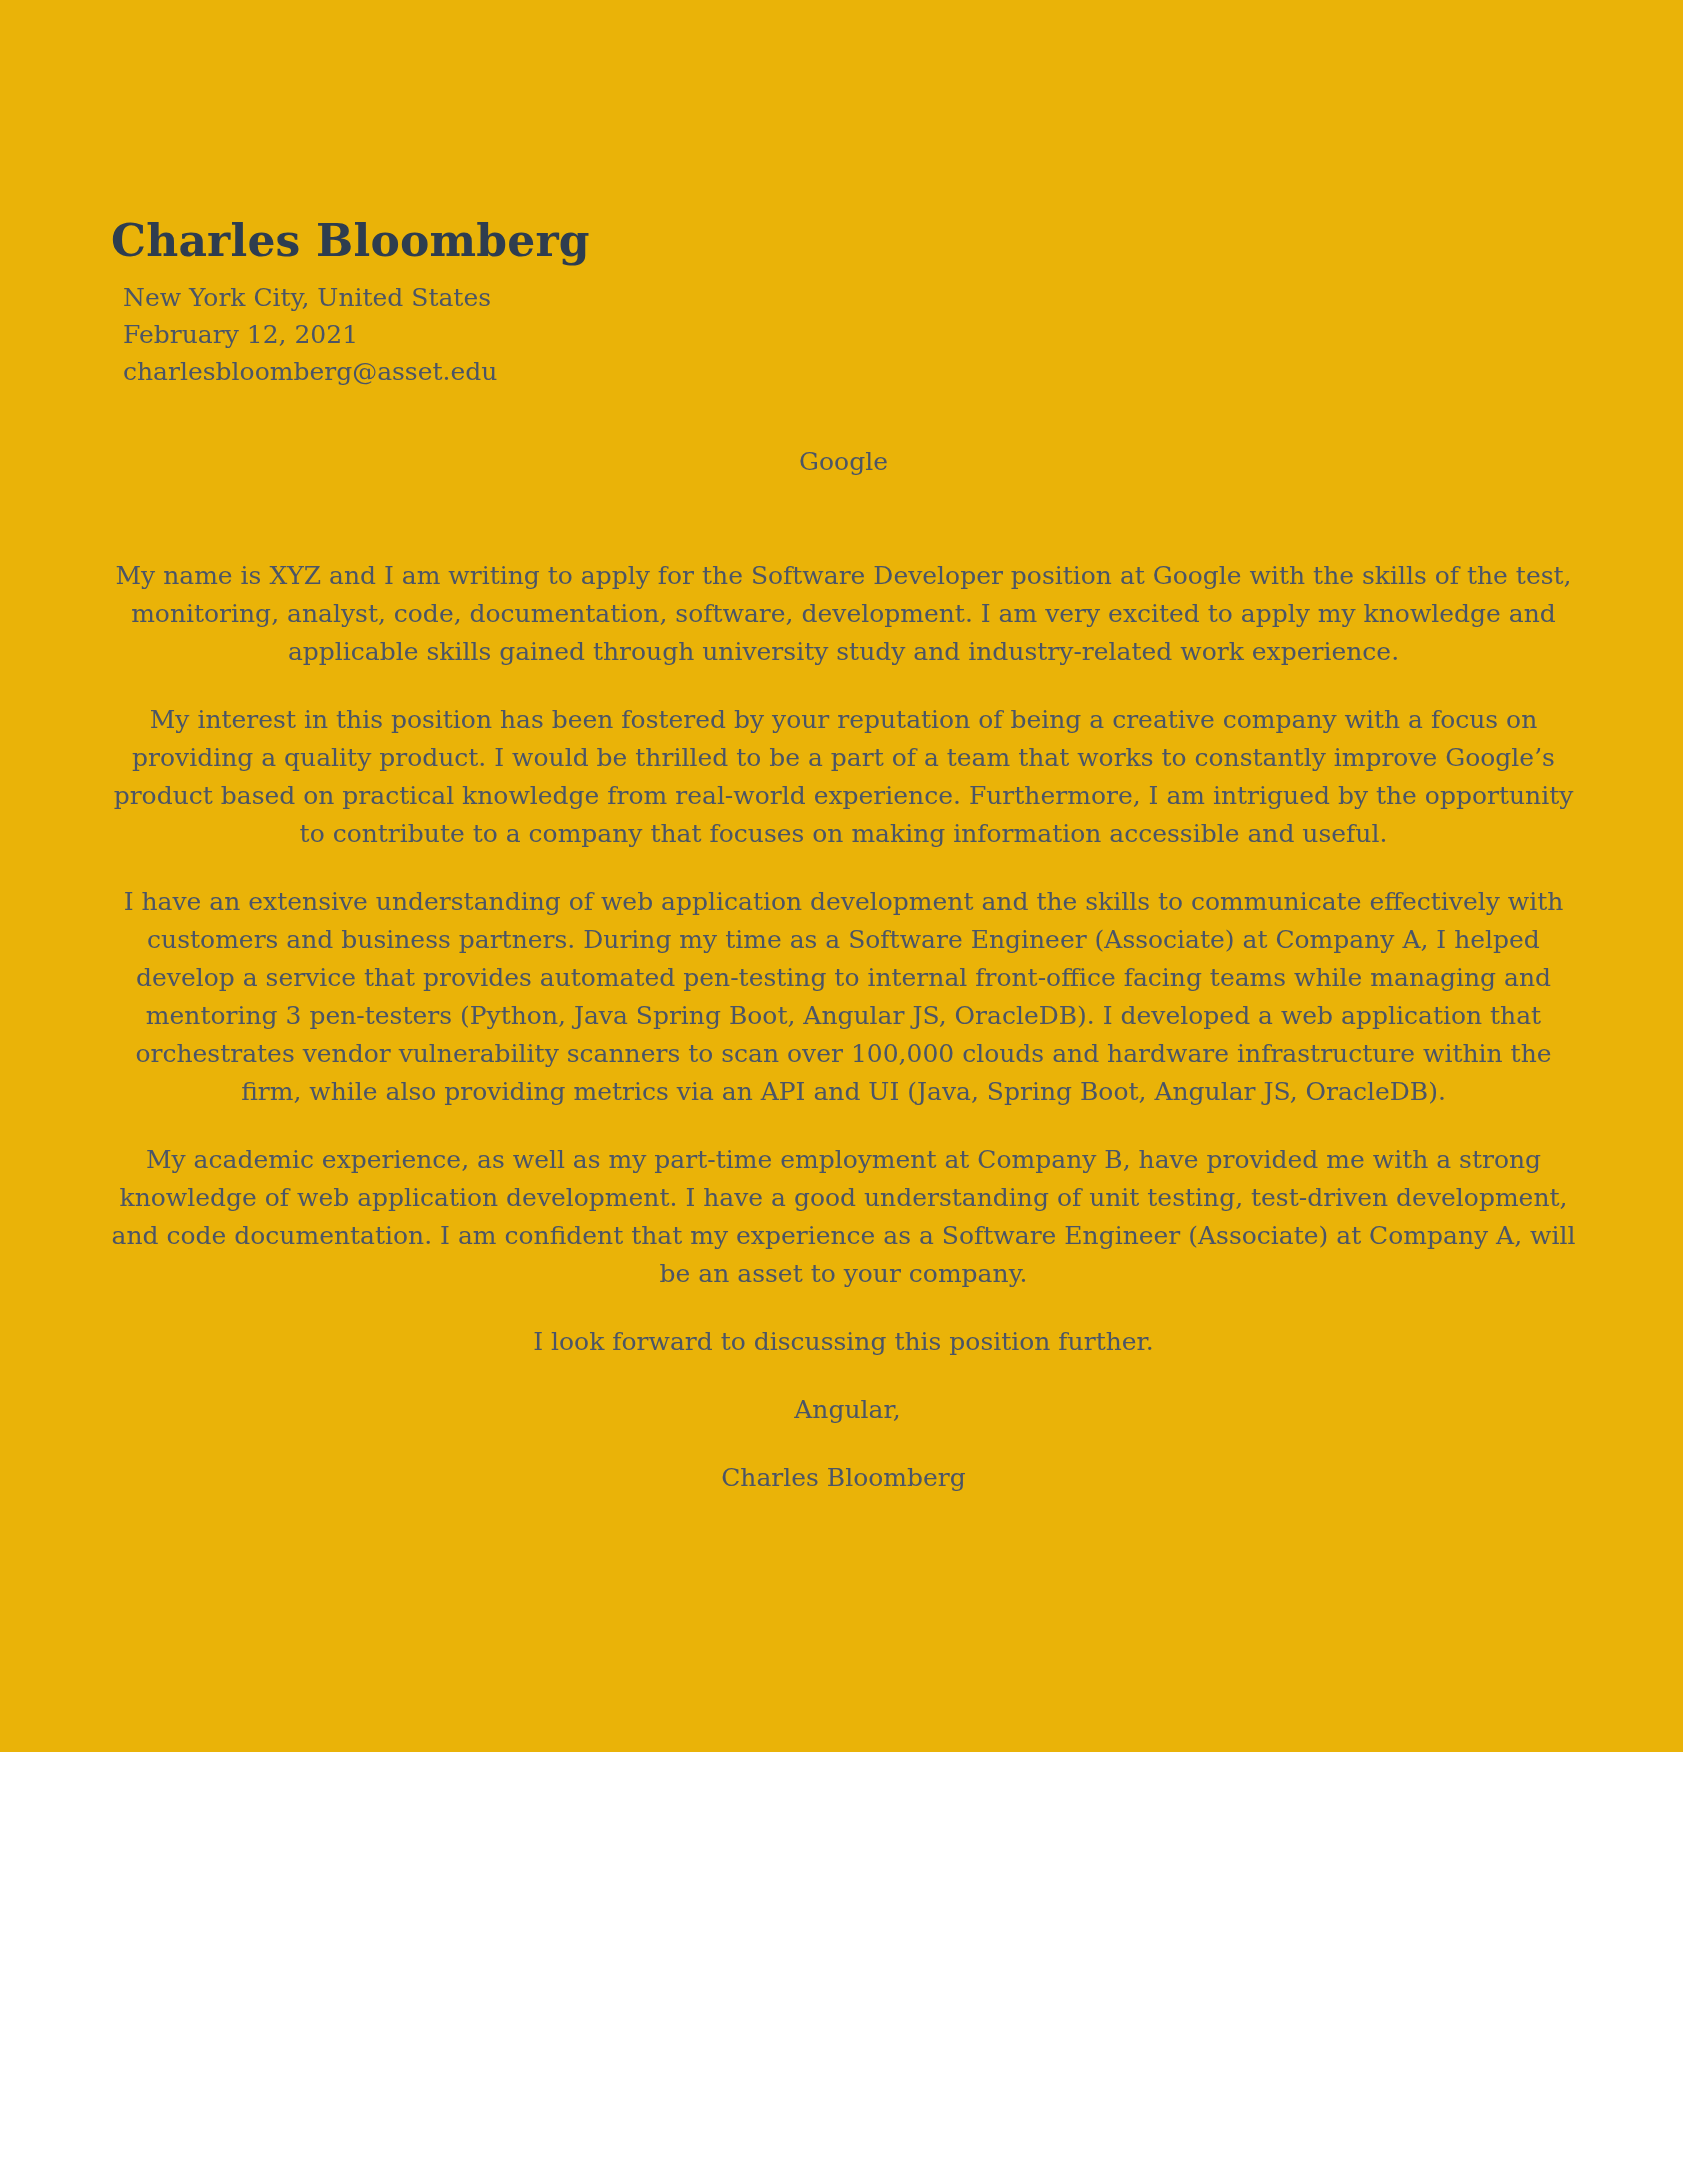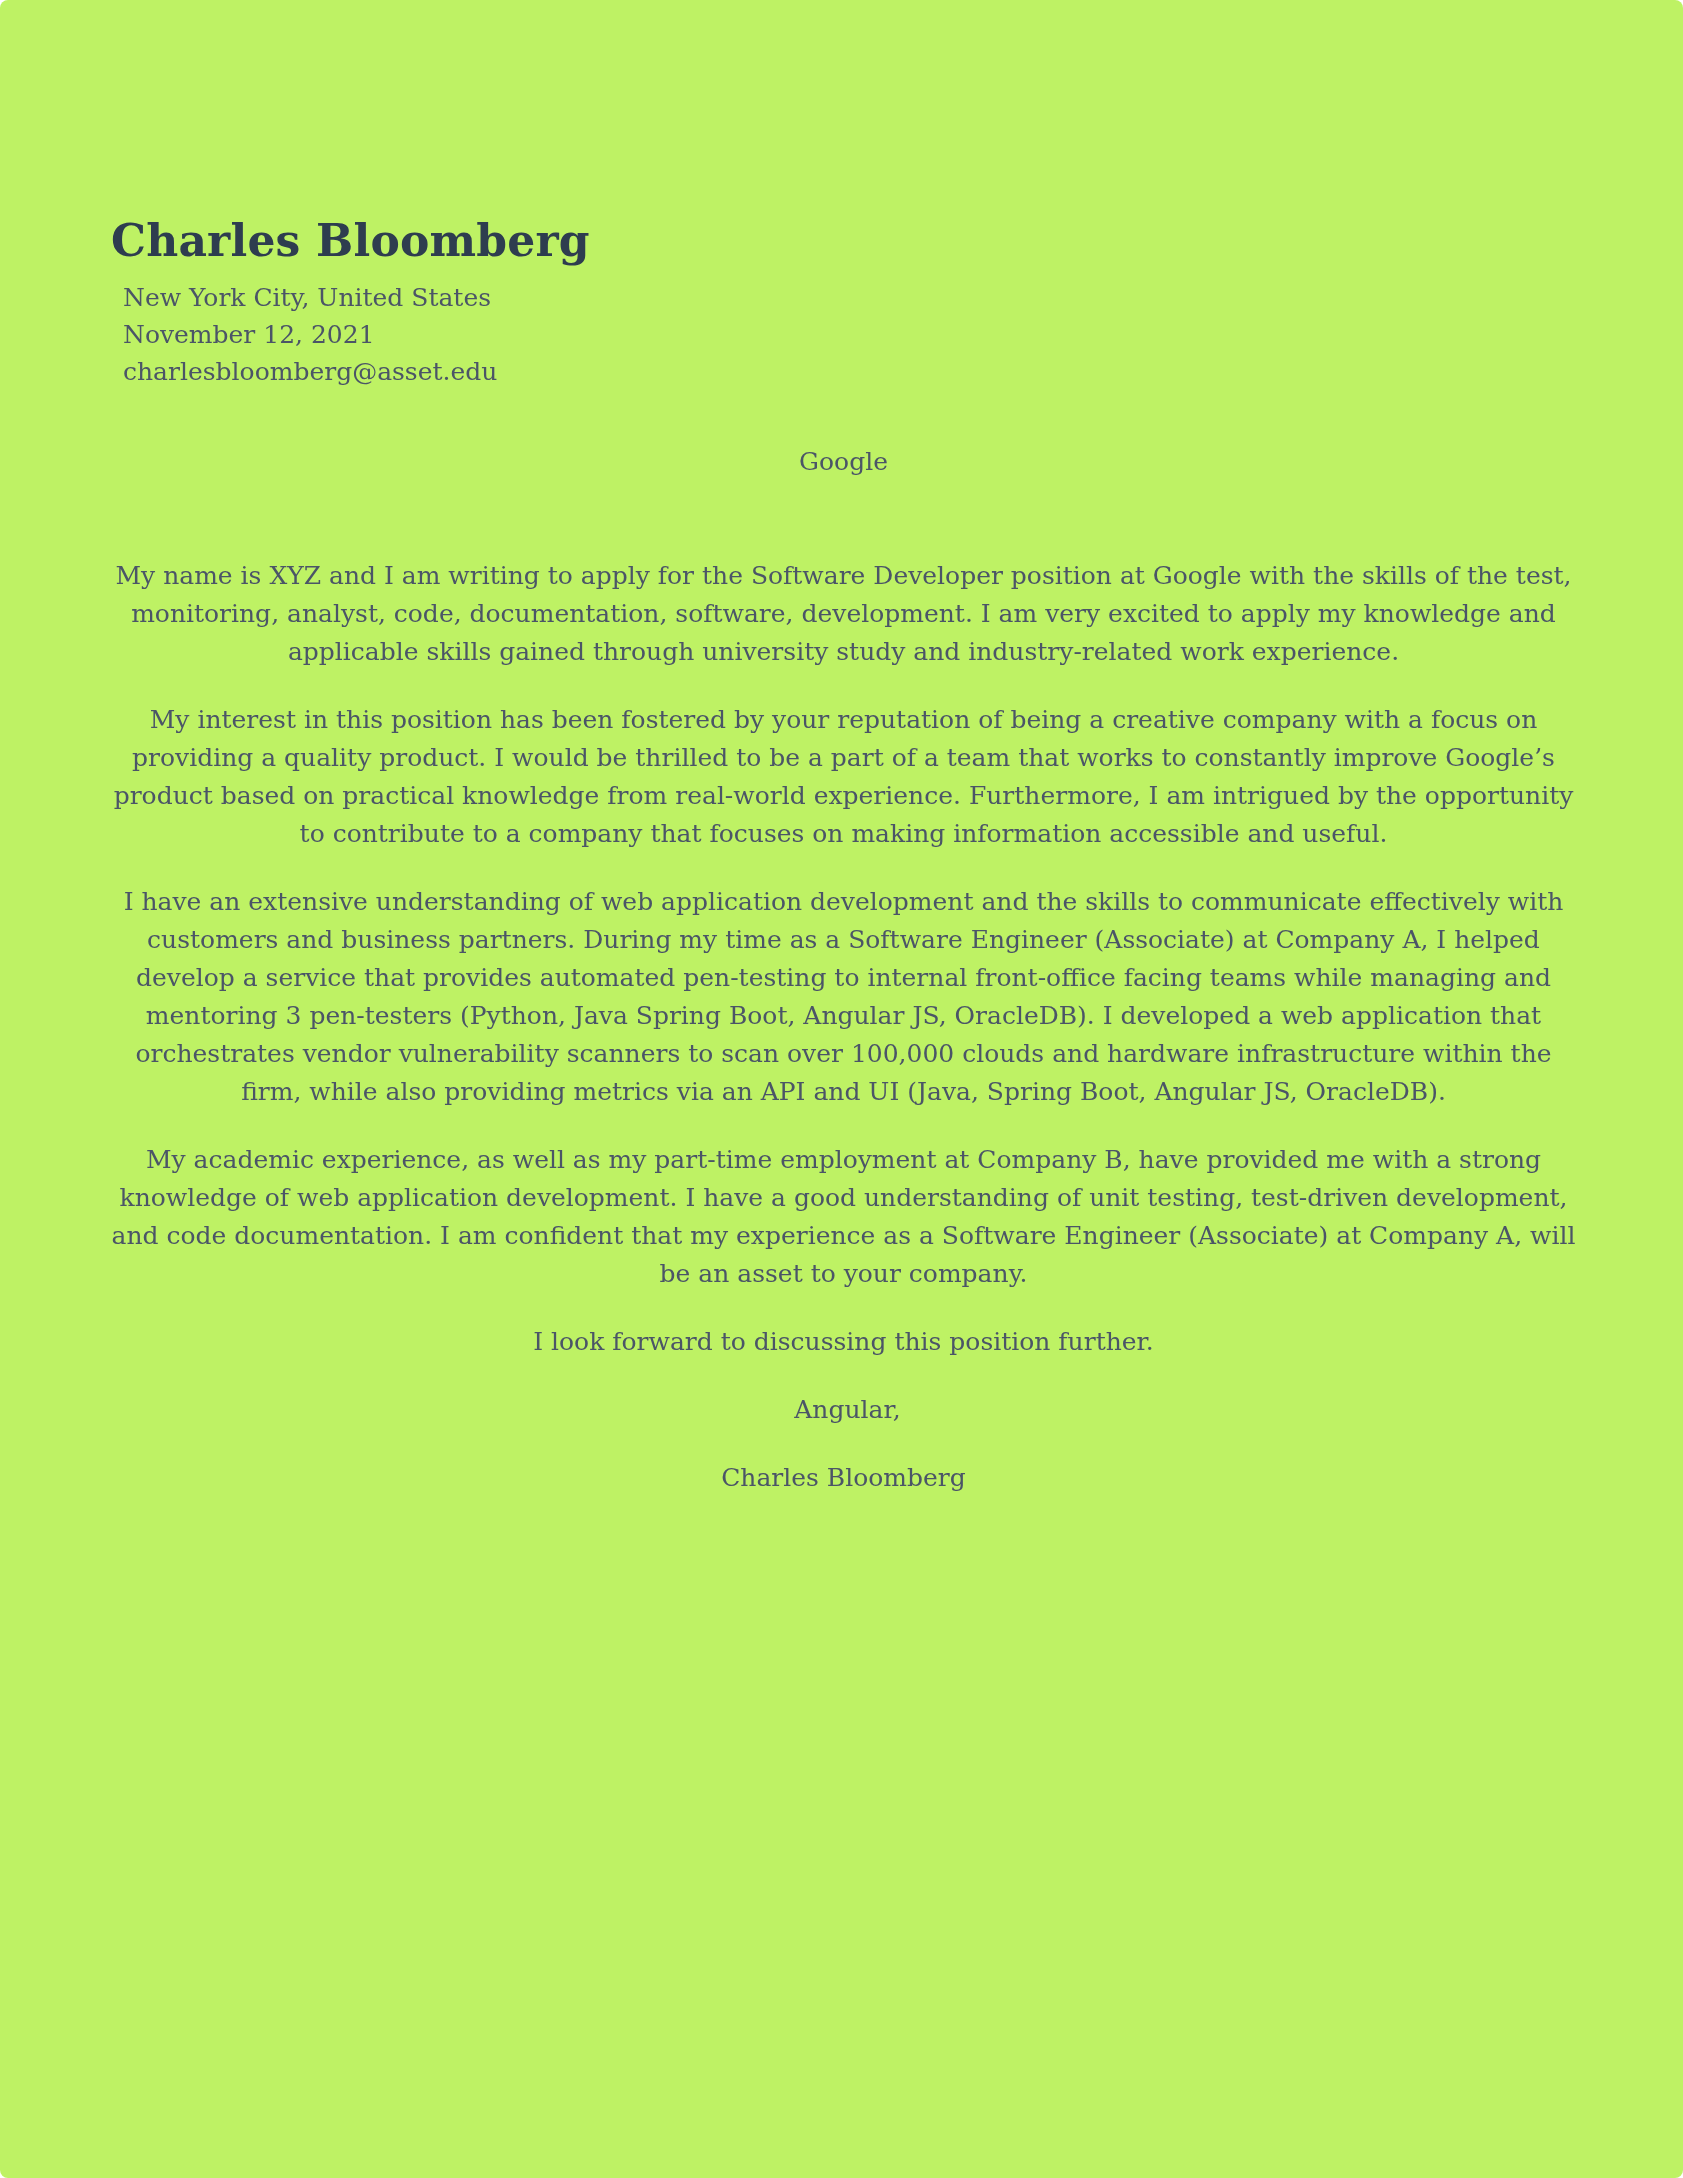--- a/index.html
+++ b/index.html
@@ -12,25 +12,24 @@
   body {
     width: 1683px;
     height: 2178px;
     font-family: "DejaVu Serif", "Liberation Serif", serif;
     -webkit-font-smoothing: antialiased;
   }
 
   .page {
     position: relative;
     width: 1683px;
-    height: 2178px;
-    background: #bef264;
+    height: 1752px;
+    background: #eab308;
     box-sizing: border-box;
     padding: 216px 109px 0 111px;
-    border-radius: 8px;
   }
 
   .letter {
     width: 1465px;
   }
 
   
   .sender-name {
     font-family: "DejaVu Serif", "Liberation Serif", serif;
     font-weight: 700;
@@ -81,21 +80,21 @@
 </head>
 <body>
 
 <div class="page">
   <div class="letter">
 
     <h1 class="sender-name">Charles Bloomberg</h1>
 
     <div class="sender-meta">
       <div class="meta-line">New York City, United States</div>
-      <div class="meta-line">November 12, 2021</div>
+      <div class="meta-line">February 12, 2021</div>
       <div class="meta-line">charlesbloomberg@asset.edu</div>
     </div>
 
     <div class="spacer-lg"></div>
 
     <p class="block recipient">Google</p>
 
     <div class="spacer-md"></div>
 
 

